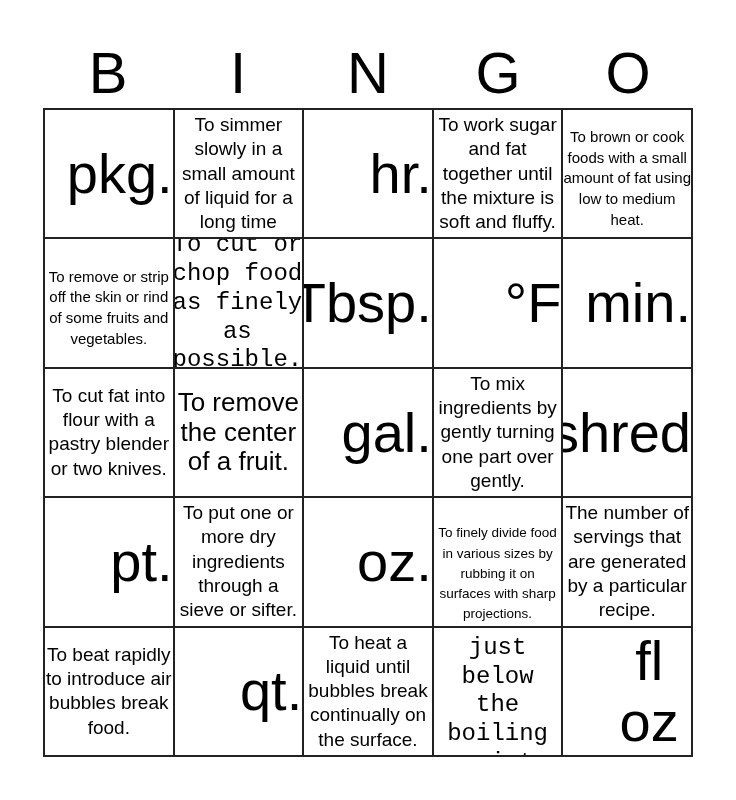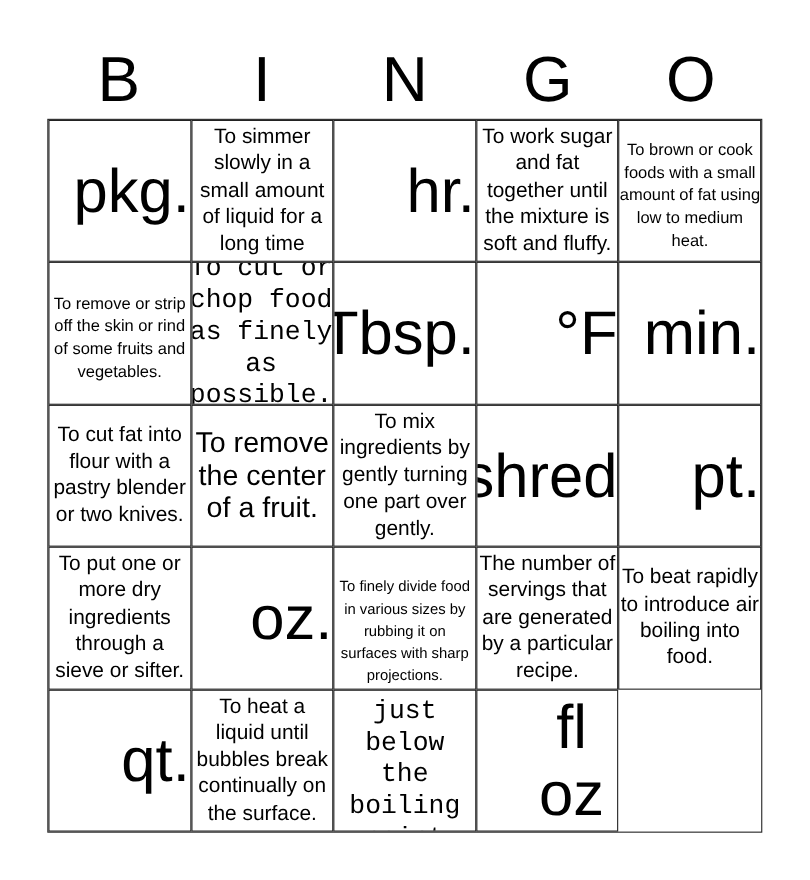--- a/index.html
+++ b/index.html
@@ -65,20 +65,23 @@
     <div class="cell">
       <span class="s-big">min.</span>
     </div>
     <div class="cell">
       <span class="s-n">To cut fat into flour with a pastry blender or two knives.</span>
     </div>
     <div class="cell">
       <span class="s-l">To remove the center of a fruit.</span>
     </div>
     <div class="cell">
+      <span class="s-big">gal.</span>
+    </div>
+    <div class="cell">
       <span class="s-n">To mix ingredients by gently turning one part over gently.</span>
     </div>
     <div class="cell">
       <span class="s-big">shred</span>
     </div>
     <div class="cell">
       <span class="s-big">pt.</span>
     </div>
     <div class="cell">
       <span class="s-n">To put one or more dry ingredients through a sieve or sifter.</span>
@@ -86,21 +89,21 @@
     <div class="cell">
       <span class="s-big">oz.</span>
     </div>
     <div class="cell">
       <span class="s-xxs">To finely divide food in various sizes by rubbing it on surfaces with sharp projections.</span>
     </div>
     <div class="cell">
       <span class="s-n">The number of servings that are generated by a particular recipe.</span>
     </div>
     <div class="cell">
-      <span class="s-n">To beat rapidly to introduce air boiling into food.</span>
+      <span class="s-n">To beat rapidly to introduce air bubbles break food.</span>
     </div>
     <div class="cell">
       <span class="s-big">qt.</span>
     </div>
     <div class="cell">
       <span class="s-n">To heat a liquid until bubbles break continually on the surface.</span>
     </div>
     <div class="cell">
       <span class="s-m">To cook just below the boiling point</span>
     </div>

